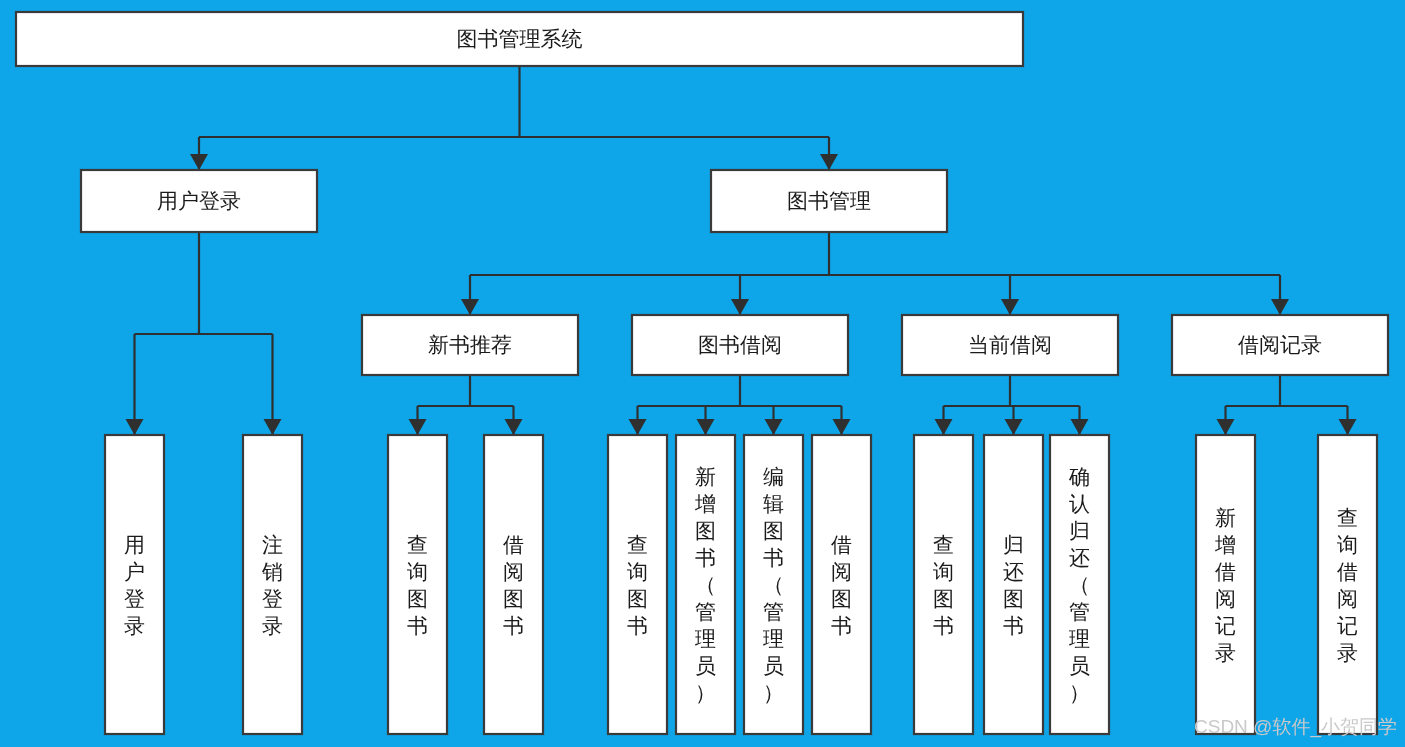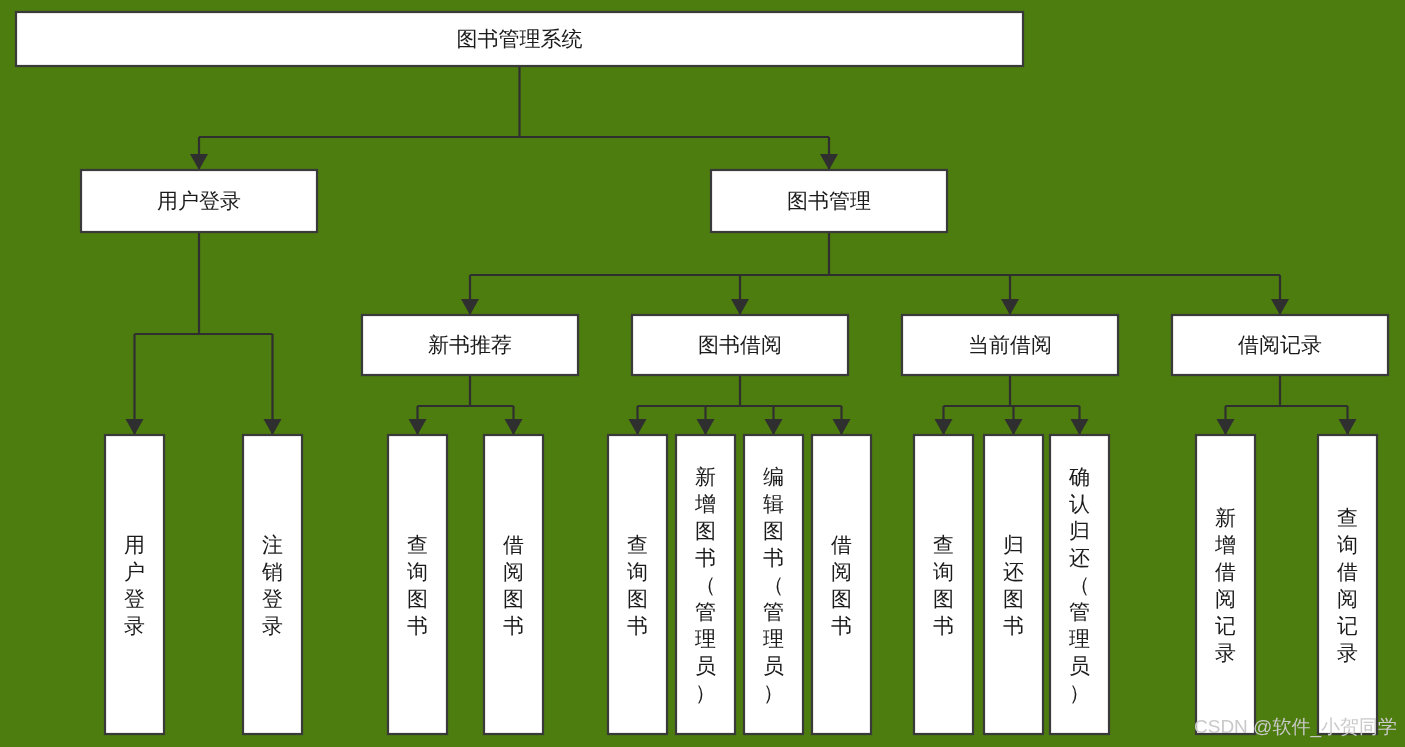--- a/index.html
+++ b/index.html
@@ -8,21 +8,21 @@
     padding: 0;
     background: #ffffff;
   }
   body {
     font-family: "Liberation Sans", "DejaVu Sans", sans-serif;
   }
   #diagram-root {
     position: relative;
     width: 1405px;
     height: 747px;
-    background: #4d7c0f;
+    background: #0ea5e9;
     overflow: hidden;
   }
   svg#flow-svg {
     position: absolute;
     left: 0;
     top: 0;
     width: 1405px;
     height: 747px;
     display: block;
   }

